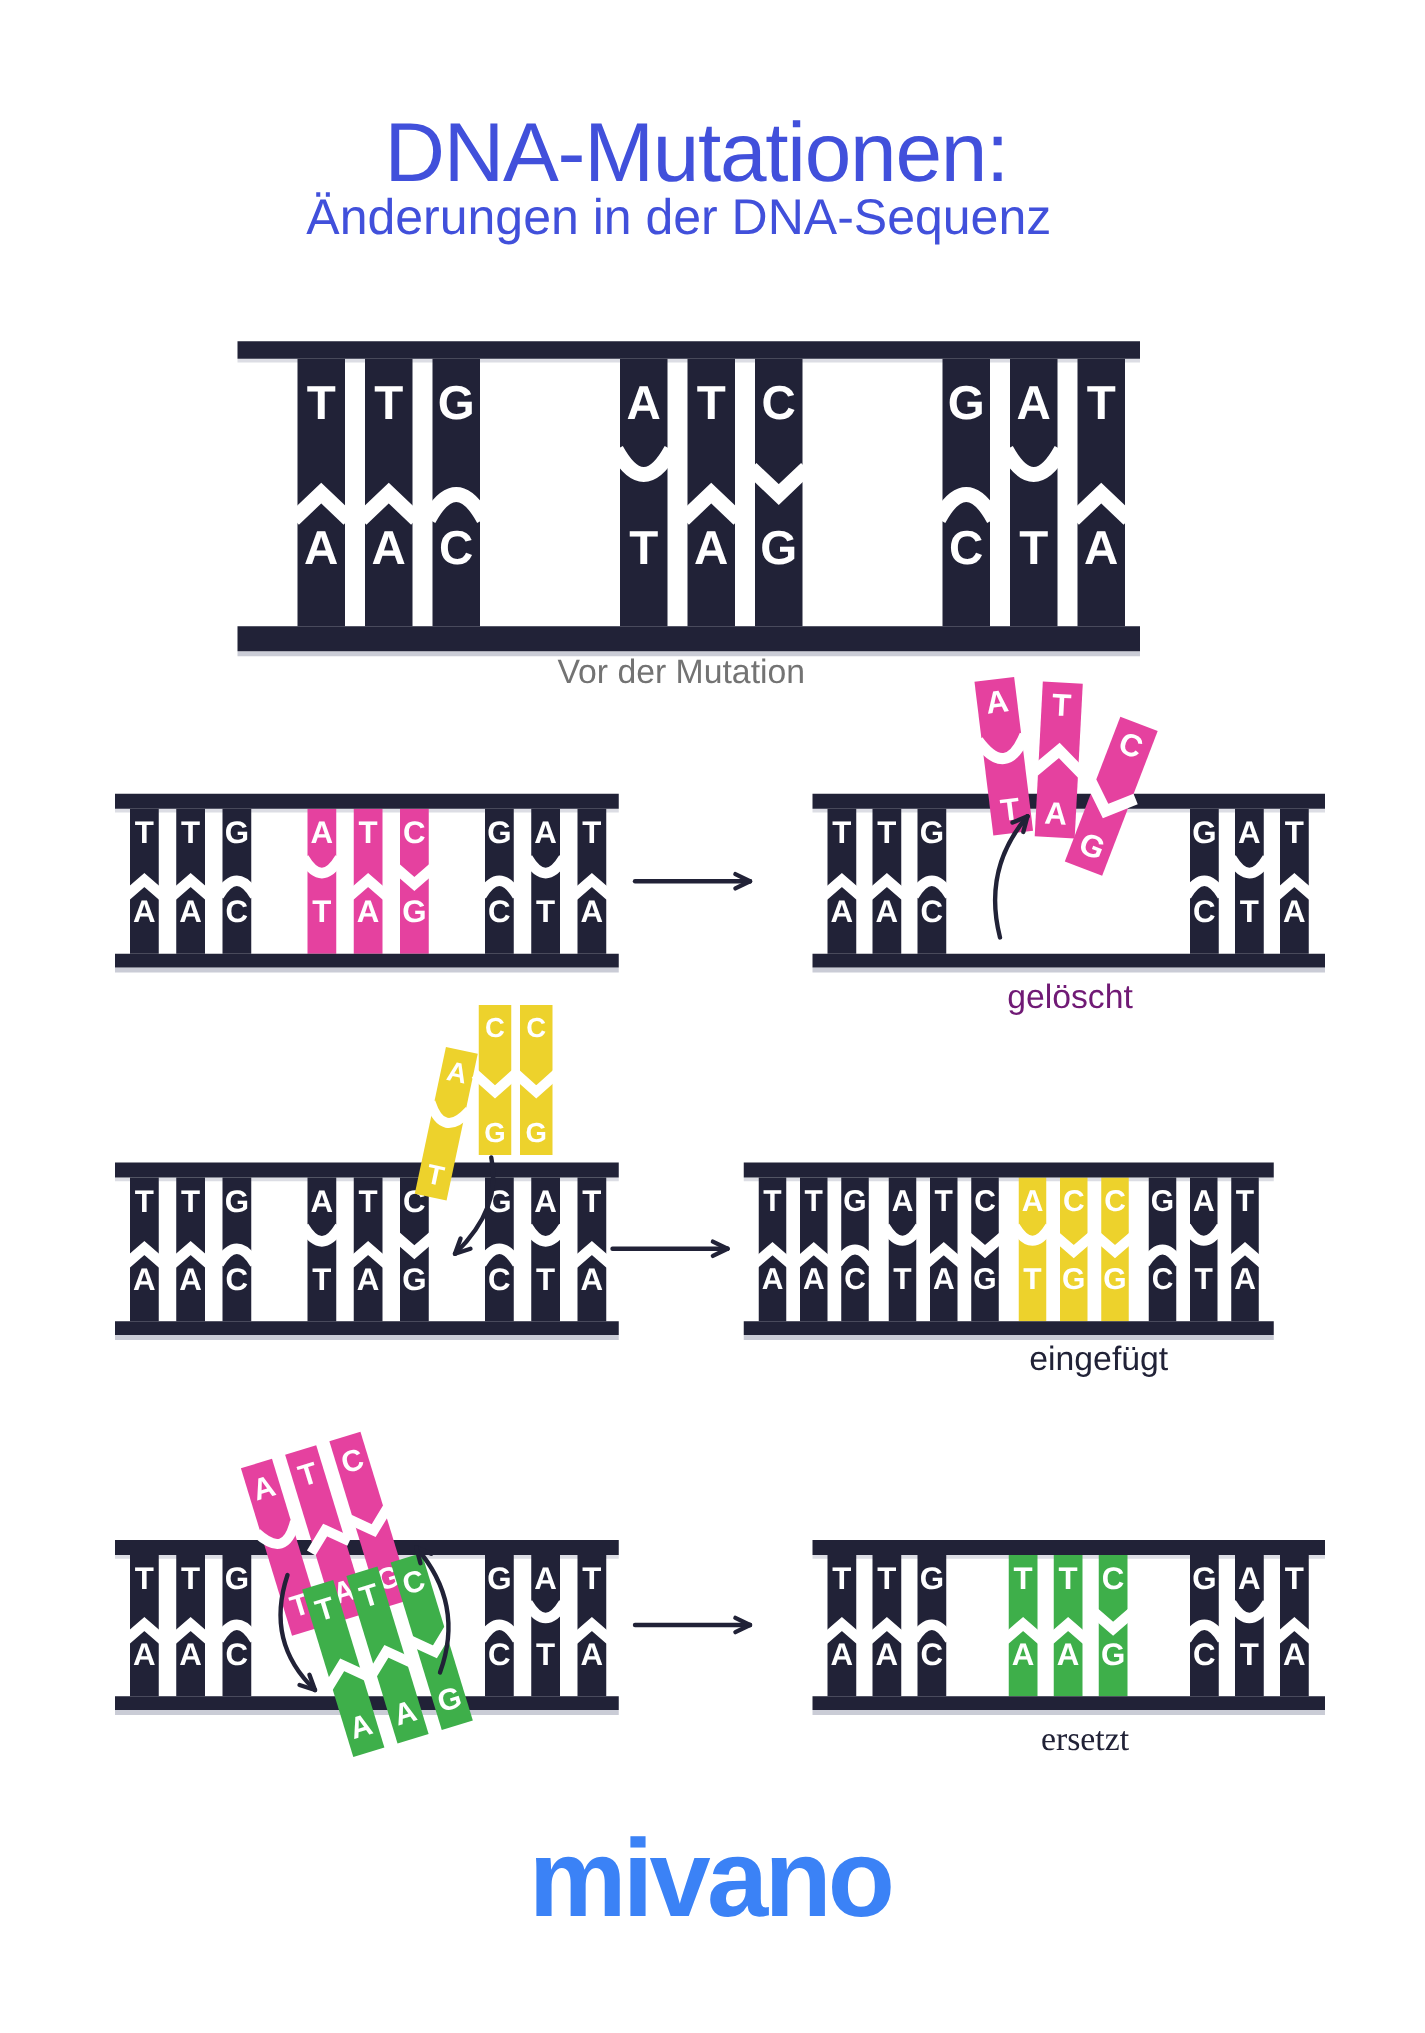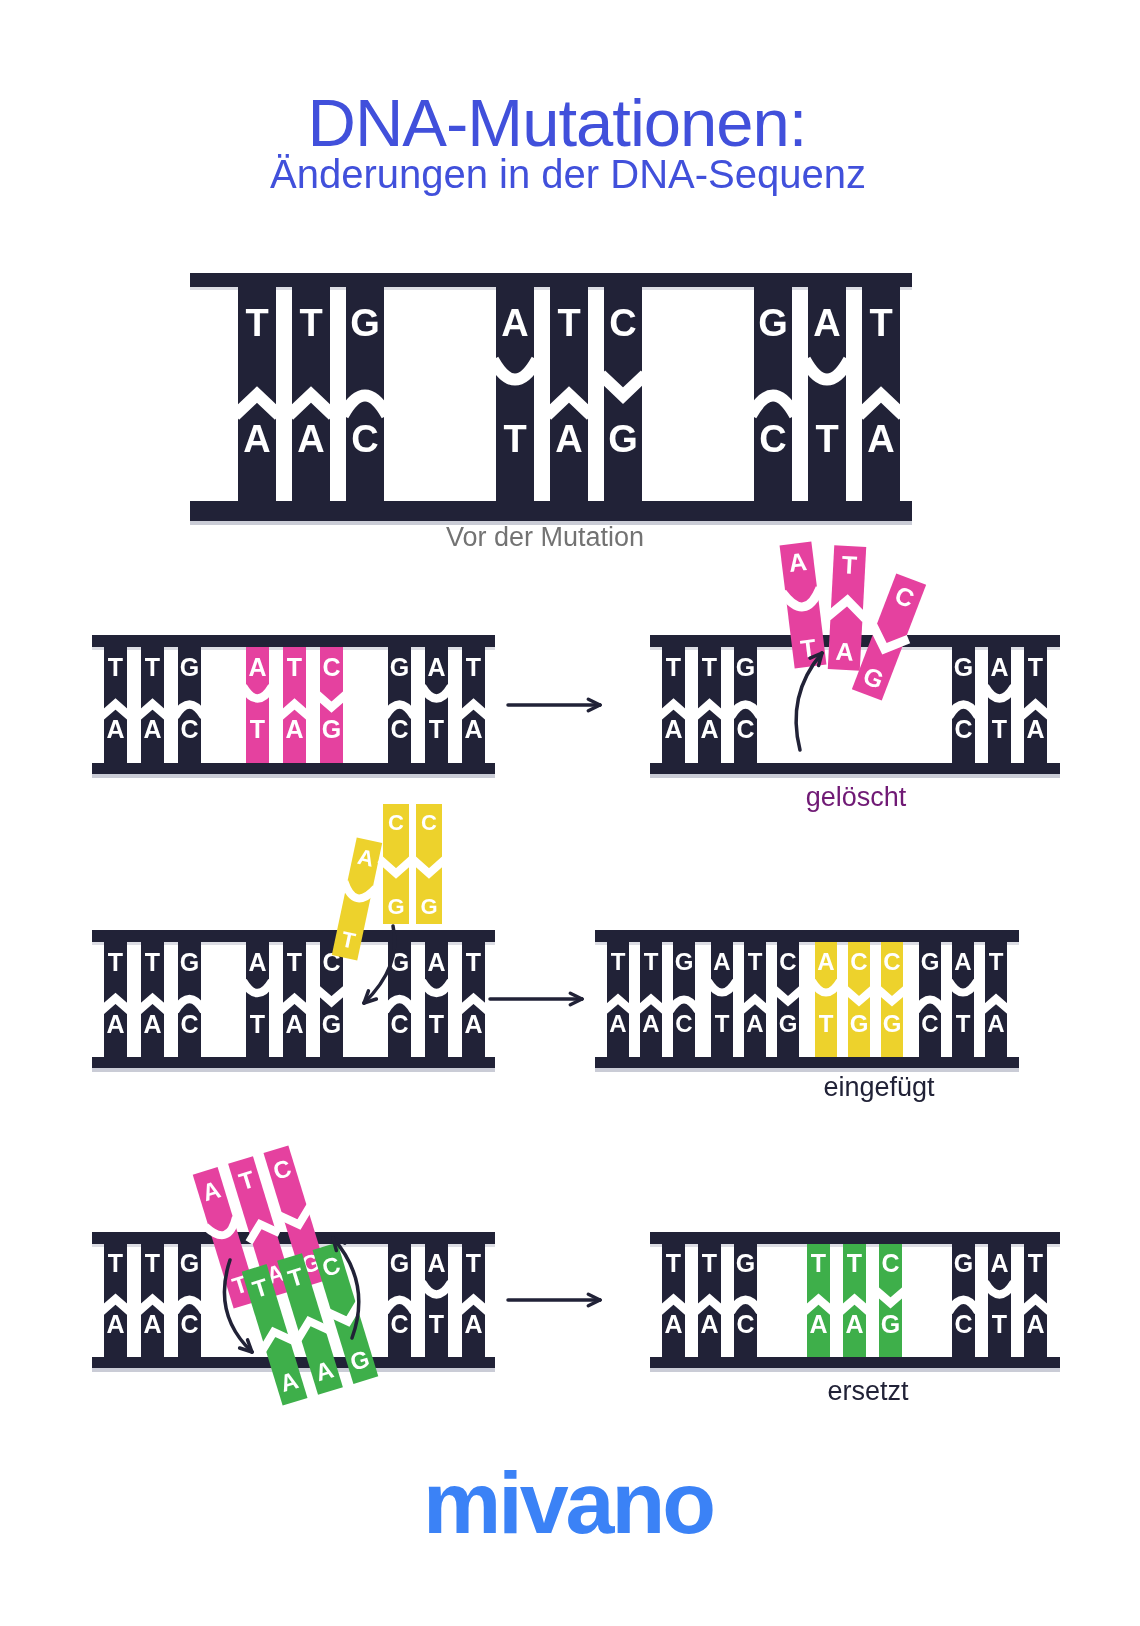--- a/index.html
+++ b/index.html
@@ -11,21 +11,21 @@
   .caption{font-size:27px;color:#212237;}
   .brand{font-size:88px;font-weight:bold;color:#4A57E8;letter-spacing:-3px;}
   svg{position:absolute;left:0;top:0;}
   text{font-family:"Liberation Sans",sans-serif;font-weight:bold;}
 </style>
 </head>
 <body>
 
 <div class="page">
   <div class="abs title" style="left: 557px; top: 84px; color: rgb(65, 80, 219);">DNA-Mutationen:</div>
-  <div class="abs subtitle" style="left: 568px; top: 152px; color: rgb(65, 80, 219);">Änderungen in der DNA-Sequenz</div>
+  <div class="abs subtitle" style="left: 543px; top: 152px; color: rgb(65, 80, 219);">Änderungen in der DNA-Sequenz</div>
 
   <svg id="art" width="1140" height="1626" viewBox="0 0 1140 1626">
       <g>
         <rect x="190" y="287" width="722" height="3" fill="#DCDDE4"></rect>
         <rect x="190" y="521" width="722" height="4" fill="#CACCD6"></rect>
         <g>
           <rect x="238" y="287" width="38" height="214" fill="#212237"></rect>
           <path d="M 235 415.4 L 257 394.5 L 279 415.4" stroke="#FFFFFF" stroke-width="12" fill="none" stroke-linejoin="miter"></path>
           <text x="257" y="323.38" fill="#FFFFFF" font-size="38" text-anchor="middle" dominant-baseline="central">T</text>
           <text x="257" y="438.94" fill="#FFFFFF" font-size="38" text-anchor="middle" dominant-baseline="central">A</text>
@@ -544,16 +544,16 @@
       <g>
         <path d="M508 1300 L600 1300" stroke="#212237" stroke-width="3.5" fill="none" stroke-linecap="round"></path>
         <path d="M 600 1300 L 588.3156773981108 1305.698824908258" stroke="#212237" stroke-width="3.5" stroke-linecap="round"></path>
         <path d="M 600 1300 L 588.3156773981108 1294.301175091742" stroke="#212237" stroke-width="3.5" stroke-linecap="round"></path>
       </g>
     </svg>
 
   <div class="abs caption" style="left: 545px; top: 522px; color: #737373;">Vor der Mutation</div>
   <div class="abs caption" style="left: 856px; top: 782px; color: #701a75;">gelöscht</div>
   <div class="abs caption" style="left: 843px; top: 1072px; color: rgb(33, 34, 55); margin-left: 36px;">eingefügt</div>
-  <div class="abs caption" style="left: 868px; top: 1376px; color: rgb(33, 34, 55);">ersetzt</div>
+  <div class="abs caption" style="left: 868px; top: 1376px; color: rgb(33, 34, 55); font-family: Liberation Serif, serif;">ersetzt</div>
 
   <div class="abs brand" style="left: 568px; top: 1452px; color: #3b82f6;">mivano</div>
 </div>
 
 </body></html>

